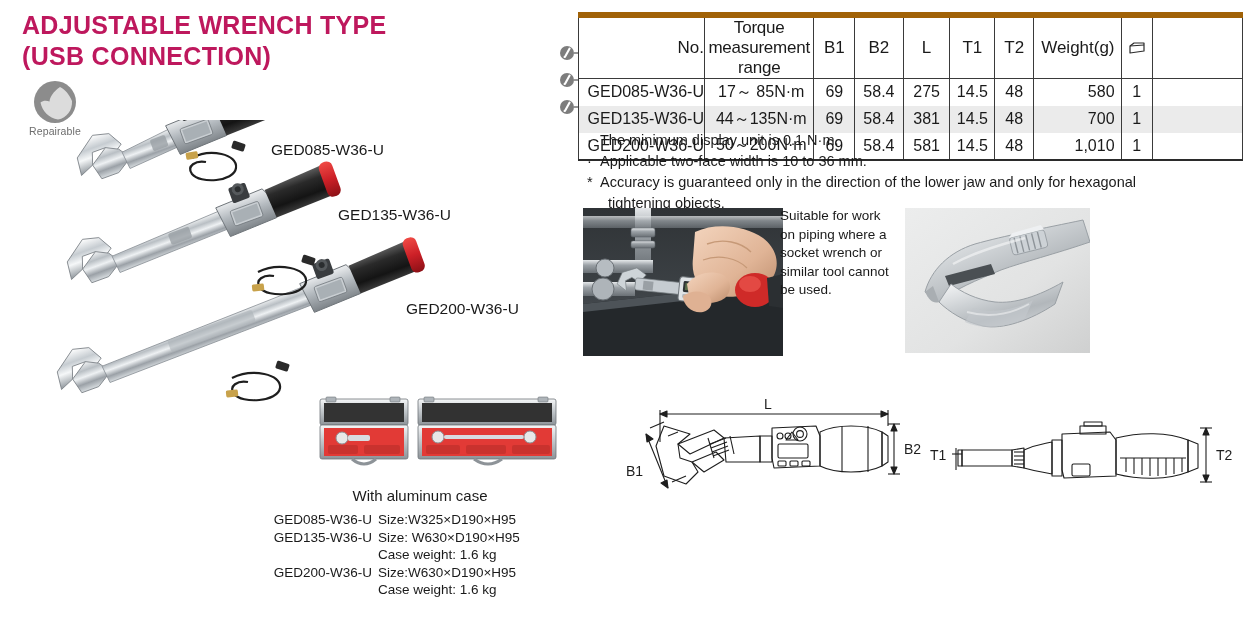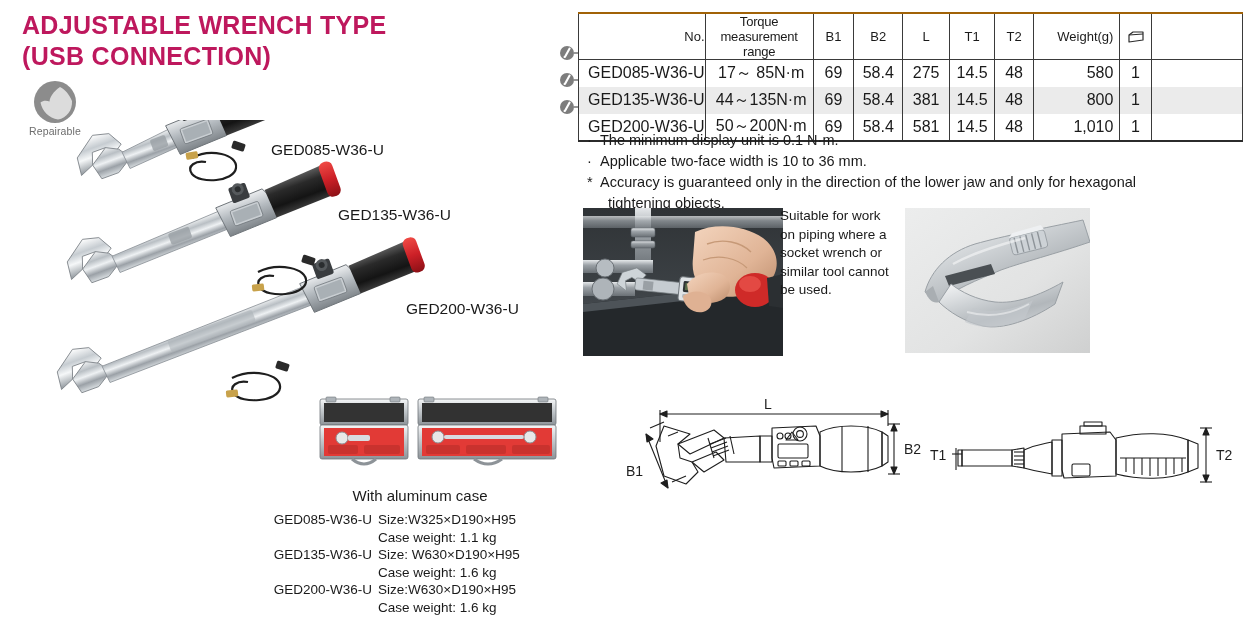--- a/index.html
+++ b/index.html
@@ -56,24 +56,24 @@
   }
   table.spec th, table.spec td {
     border-left: 1px solid #3a3a3a;
     border-right: 1px solid #3a3a3a;
     padding: 0;
     height: 27px;
     vertical-align: middle;
     font-weight: normal;
   }
   table.spec thead th {
-    border-top: 2px solid #a16207;
+    border-top: 6px solid #a16207;
     border-bottom: 1px solid #3a3a3a;
     height: 25px;
-    font-size: 13px;
+    font-size: 17px;
   }
   table.spec tbody tr:last-child td { border-bottom: 2px solid #2b2b2b; }
   table.spec tr.alt td { background: #ebebeb; }
 
   .c-no      { width: 130px; text-align: right;   padding-left: 5px !important; }
   .c-torque  { width: 110px; text-align: center;   padding-left: 4px !important; }
   .c-b1      { width: 42px;  text-align: center; }
   .c-b2      { width: 50px;  text-align: center; }
   .c-l       { width: 48px;  text-align: center; }
   .c-t1      { width: 46px;  text-align: center; }
@@ -283,24 +283,20 @@
       </g>
     </svg>
   </div>
 
   <div class="case-caption">With aluminum case</div>
 
   <div class="case-list">
     <div class="case-row">
       <span class="model">GED085-W36-U</span>
       <span class="spec">Size:W325×D190×H95</span>
-    </div>
-    <div class="case-row sub">
-      <span class="model">X</span>
-      <span class="spec">Case weight: 1.1 kg</span>
     </div>
     <div class="case-row">
       <span class="model">GED135-W36-U</span>
       <span class="spec">Size: W630×D190×H95</span>
     </div>
     <div class="case-row sub">
       <span class="model">X</span>
       <span class="spec">Case weight: 1.6 kg</span>
     </div>
     <div class="case-row">
@@ -377,21 +373,21 @@
             <td class="c-blank"></td>
           </tr>
           <tr class="alt">
             <td class="c-no">GED135-W36-U</td>
             <td class="c-torque">44～135N·m</td>
             <td class="c-b1">69</td>
             <td class="c-b2">58.4</td>
             <td class="c-l">381</td>
             <td class="c-t1">14.5</td>
             <td class="c-t2">48</td>
-            <td class="c-weight">800</td>
+            <td class="c-weight">700</td>
             <td class="c-qty">1</td>
             <td class="c-blank"></td>
           </tr>
           <tr>
             <td class="c-no">GED200-W36-U</td>
             <td class="c-torque">50～200N·m</td>
             <td class="c-b1">69</td>
             <td class="c-b2">58.4</td>
             <td class="c-l">581</td>
             <td class="c-t1">14.5</td>

